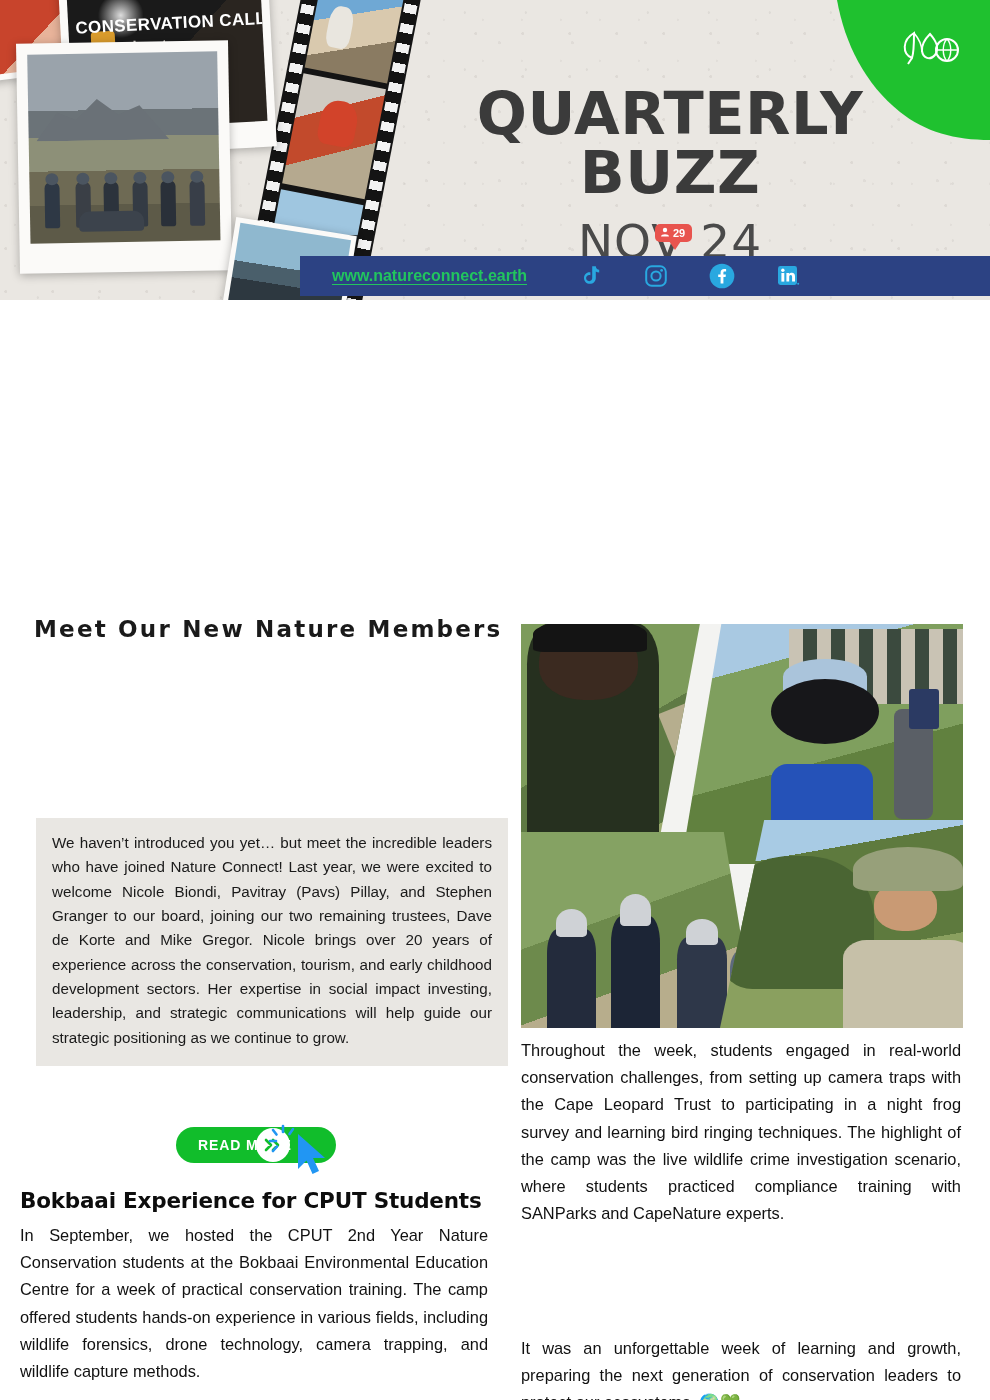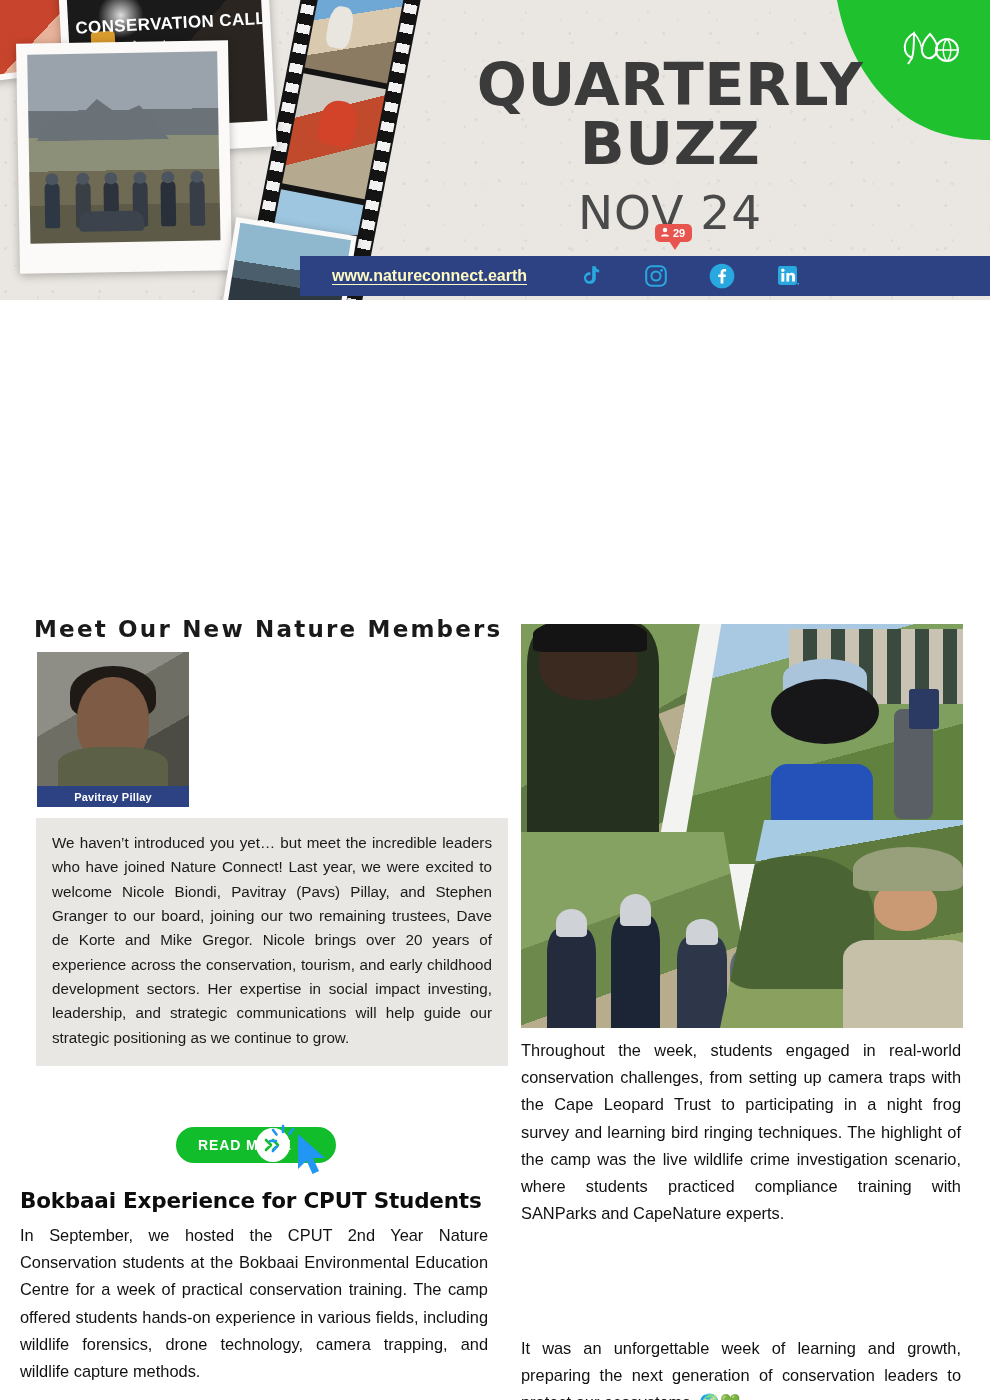--- a/index.html
+++ b/index.html
@@ -147,21 +147,21 @@
     transform: rotate(9deg); padding: 5px;
   }
   .pc-bottom .inner {
     width:100%;height:100%;
     background: linear-gradient(to bottom, #8fb8cf 0 44%, #4a5f6b 44% 64%, #2d3840 64%);
   }
 
   
   .title-block {
     position: absolute;
-    left: 400px; top: 55px; width: 540px;
+    left: 400px; top: 84px; width: 540px;
     text-align: center; z-index: 5;
   }
   .quarterly-buzz {
     font-family: "DejaVu Sans", sans-serif;
     font-size: 59px; font-weight: 800; letter-spacing: .5px;
     color: #3b3b3b; line-height: 1;
   }
   .nov-24 {
     margin-top: 16px;
     font-family: "DejaVu Sans", sans-serif;
@@ -185,21 +185,21 @@
     border-top: 9px solid #e8544e;
   }
 
   
   .social-bar {
     position: absolute; left: 300px; bottom: 4px; right: 0; height: 40px;
     background: #2c4283; display: flex; align-items: center;
     z-index: 6;
   }
   .site-url {
-    color: #fef9c3; font-size: 16px; font-weight: 700;
+    color: #22c55e; font-size: 16px; font-weight: 700;
     text-decoration: underline; text-underline-offset: 3px;
     margin-left: 32px; white-space: nowrap;
   }
   .social-icons { display: flex; align-items: center; gap: 40px; margin-left: 50px; }
   .si { width: 26px; height: 26px; display:flex; align-items:center; justify-content:center;}
 
   
   .body-wrap { position: relative; width: 990px; }
 
   .section-title-board {
@@ -429,28 +429,20 @@
       </span>
     </div>
   </div>
 </div>
 
 <div class="body-wrap">
 
   <div class="section-title-board">Meet Our New Nature Members</div>
 
   <div class="board-row">
-    <div class="bm-card bm1">
-      <div class="photo">
-          <div class="hair"></div>
-          <div class="face"></div>
-          <div class="torso"></div>
-        </div>
-      <div class="bm-name">Pavitray Pillay</div>
-    </div>
   </div>
 
   <div class="intro-block">
     <div class="intro-text">We haven’t introduced you yet… but meet the incredible leaders who have joined Nature Connect! Last year, we were excited to welcome Nicole Biondi, Pavitray (Pavs) Pillay, and Stephen Granger to our board, joining our two remaining trustees, Dave de Korte and Mike Gregor. Nicole brings over 20 years of experience across the conservation, tourism, and early childhood development sectors. Her expertise in social impact investing, leadership, and strategic communications will help guide our strategic positioning as we continue to grow.</div>
   </div>
 
   <div class="read-more-1">
     <div class="read-more">
       <div class="rm-pill">
           <span>READ MORE</span>

